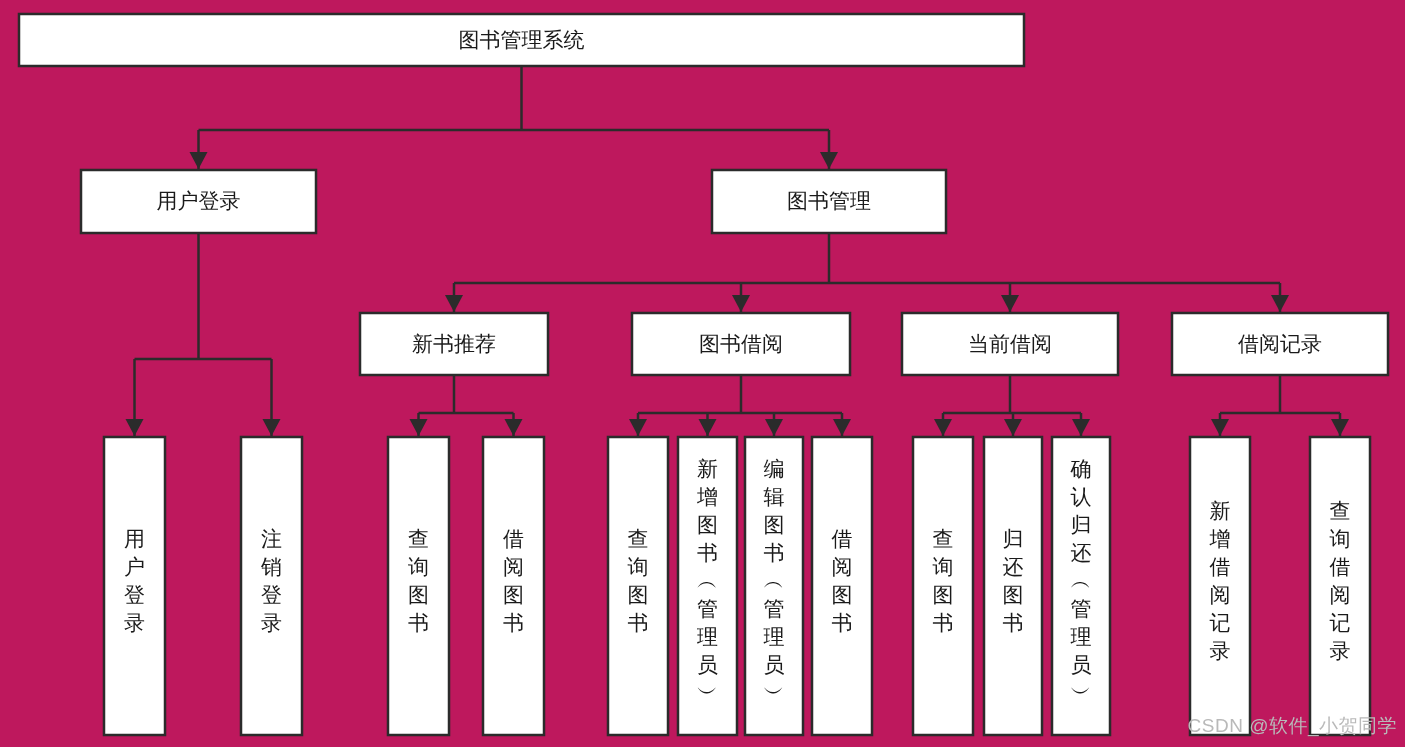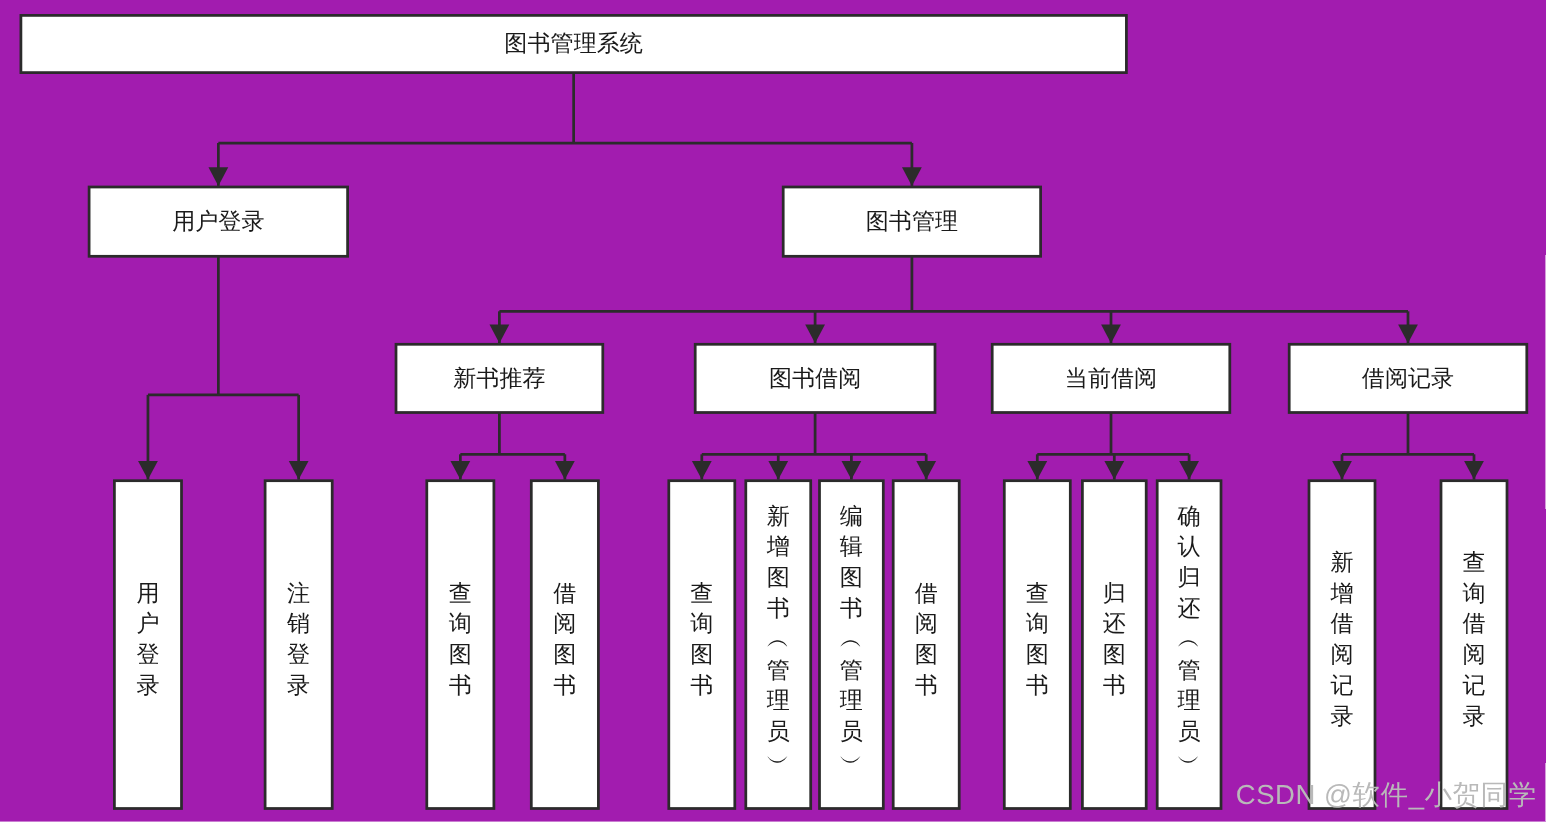--- a/index.html
+++ b/index.html
@@ -7,21 +7,21 @@
     padding: 0;
     background: #ffffff;
   }
   body {
     font-family: "Liberation Sans", "DejaVu Sans", sans-serif;
   }
   #stage {
     position: relative;
     width: 1405px;
     height: 747px;
-    background: #a21caf;
+    background: #be185d;
     overflow: hidden;
   }
   svg#diagram {
     position: absolute;
     left: 0;
     top: 0;
     width: 1405px;
     height: 747px;
   }
   .node-rect {
@@ -50,21 +50,21 @@
   }
   .arrow-head {
     fill: #2b2b2b;
     stroke: none;
   }
   .watermark {
     position: absolute;
     right: 8px;
     bottom: 8px;
     font-family: "Liberation Sans", "DejaVu Sans", sans-serif;
-    font-size: 25px;
+    font-size: 19px;
     color: #b9b9b9;
     letter-spacing: 0.5px;
     white-space: nowrap;
     pointer-events: none;
   }
 </style>
 </head>
 <body>
 
 <div id="stage">

